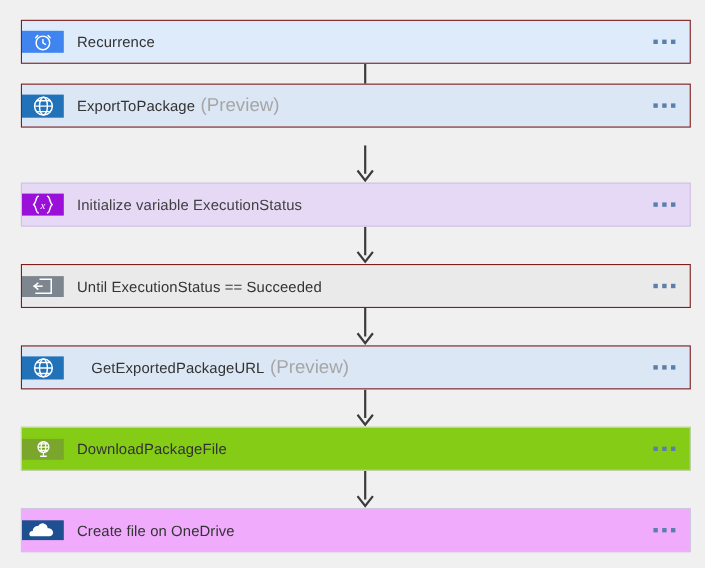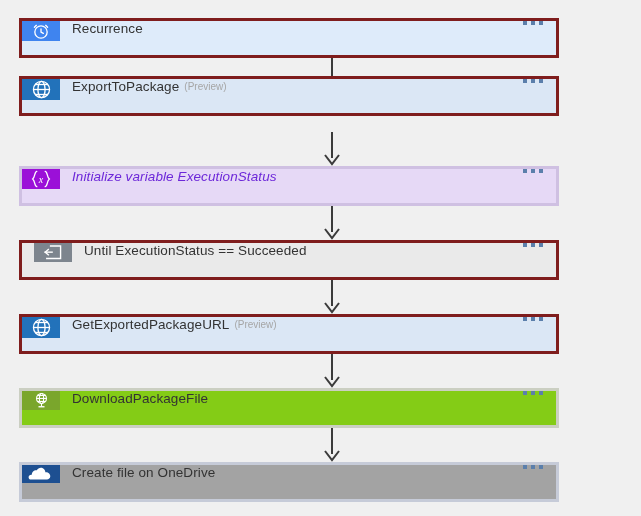--- a/index.html
+++ b/index.html
@@ -21,26 +21,26 @@
     left: 0;
     top: 0;
     width: 641px;
     height: 516px;
   }
 
   
   .node {
     position: absolute;
     left: 19px;
-    width: 540px;
+    width: 609px;
     height: 40px;
     box-sizing: border-box;
-    border: 3px solid #7f1d1d;
+    border: 1px solid #7f1d1d;
     display: flex;
-    align-items: flex-start;
+    align-items: center;
     box-shadow: 0 0 0 0 rgba(0,0,0,0);
   }
 
   .node-icon {
     width: 38px;
     min-width: 38px;
     display: flex;
     align-items: center;
     justify-content: center;
   }
@@ -54,21 +54,21 @@
   }
 
   .node-title {
     font-size: 13.5px;
     color: #333333;
     white-space: nowrap;
     letter-spacing: 0.1px;
   }
 
   .node-sub {
-    font-size: 10px;
+    font-size: 17px;
     color: #a6a6a6;
     white-space: nowrap;
     margin-left: 5px;
   }
 
   .node-menu {
     width: 46px;
     min-width: 46px;
     display: flex;
     align-items: center;
@@ -85,32 +85,32 @@
 
   
   .n-recurrence   { background: #deebfa; }
   .n-recurrence .node-icon { background: #3f84ef; }
 
   .n-export       { background: #dbe7f5; }
   .n-export .node-icon { background: #2272ba; }
 
   .n-initvar      { background: #e6d9f6; border-color: #cfc0e2; }
   .n-initvar .node-icon { background: #9b10d8; }
-  .n-initvar .node-title { color: #6d28d9; font-style: italic; }
-
-  .n-until        { background: #eaeaea; padding-left: 12px; }
+  .n-initvar .node-title { color: #404040; }
+
+  .n-until        { background: #eaeaea; }
   .n-until .node-icon { background: #7d858e; }
 
-  .n-geturl       { background: #dbe7f5; }
+  .n-geturl       { background: #dbe7f5; gap: 13px; }
   .n-geturl .node-icon { background: #2272ba; }
 
   .n-download     { background: #84cc16; border-color: #cbcfc2; }
   .n-download .node-icon { background: #7aa62c; }
 
-  .n-onedrive     { background: #a3a3a3; border-color: #c6cbd8; }
+  .n-onedrive     { background: #f0abfc; border-color: #c6cbd8; }
   .n-onedrive .node-icon { background: #1d4f91; }
 
   
   .connector {
     position: absolute;
     left: 324px;
     width: 16px;
     pointer-events: none;
   }
   .connector svg { display: block; }

